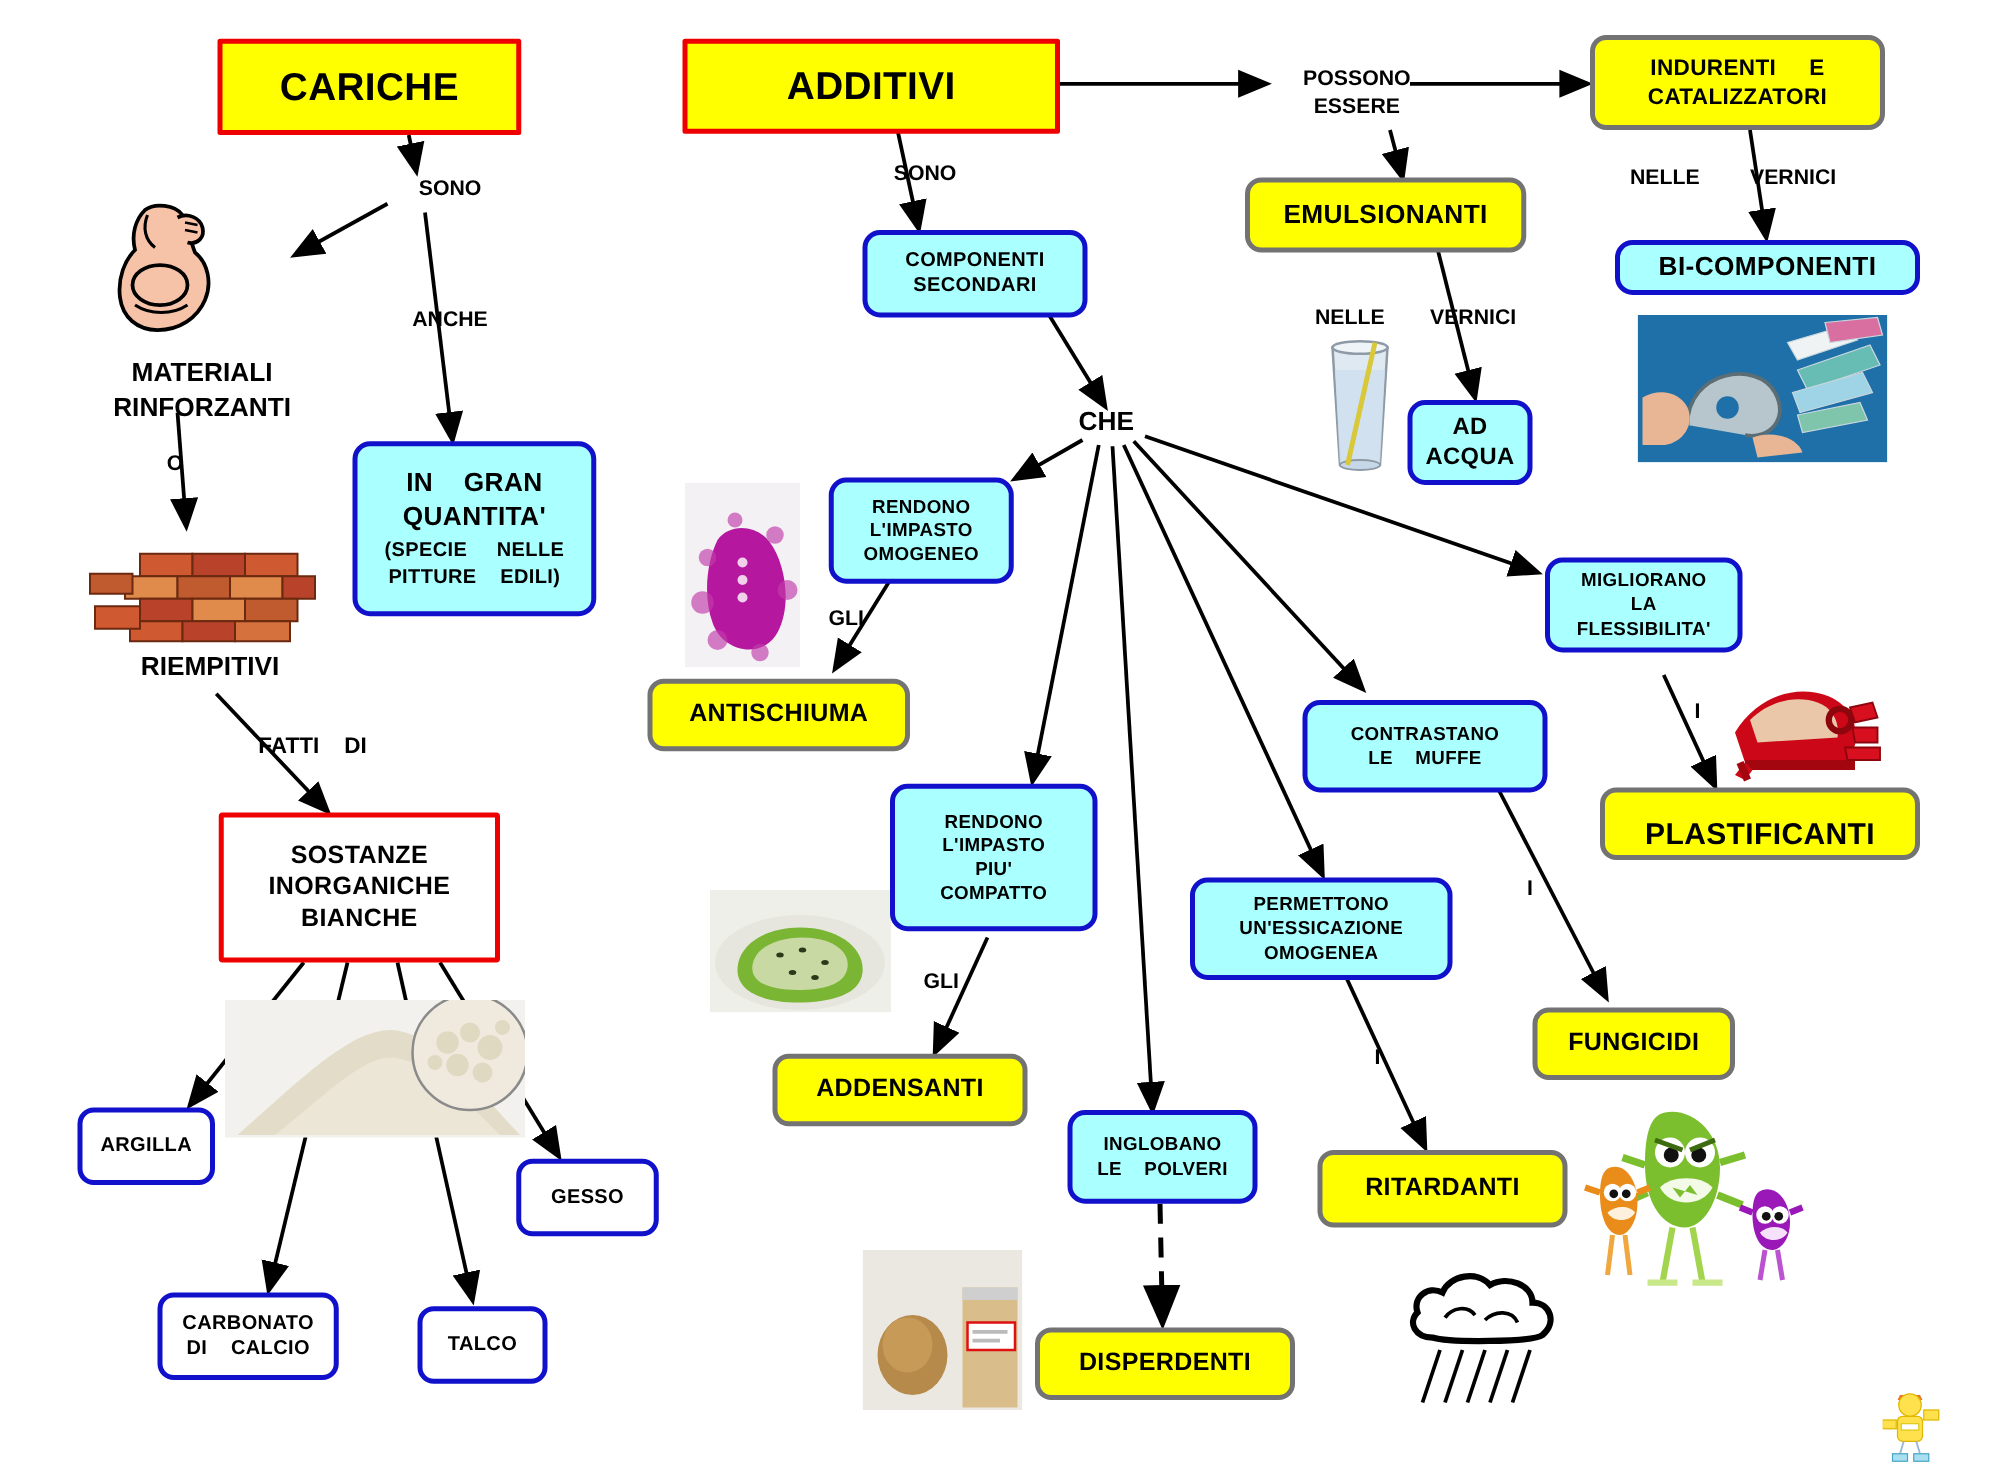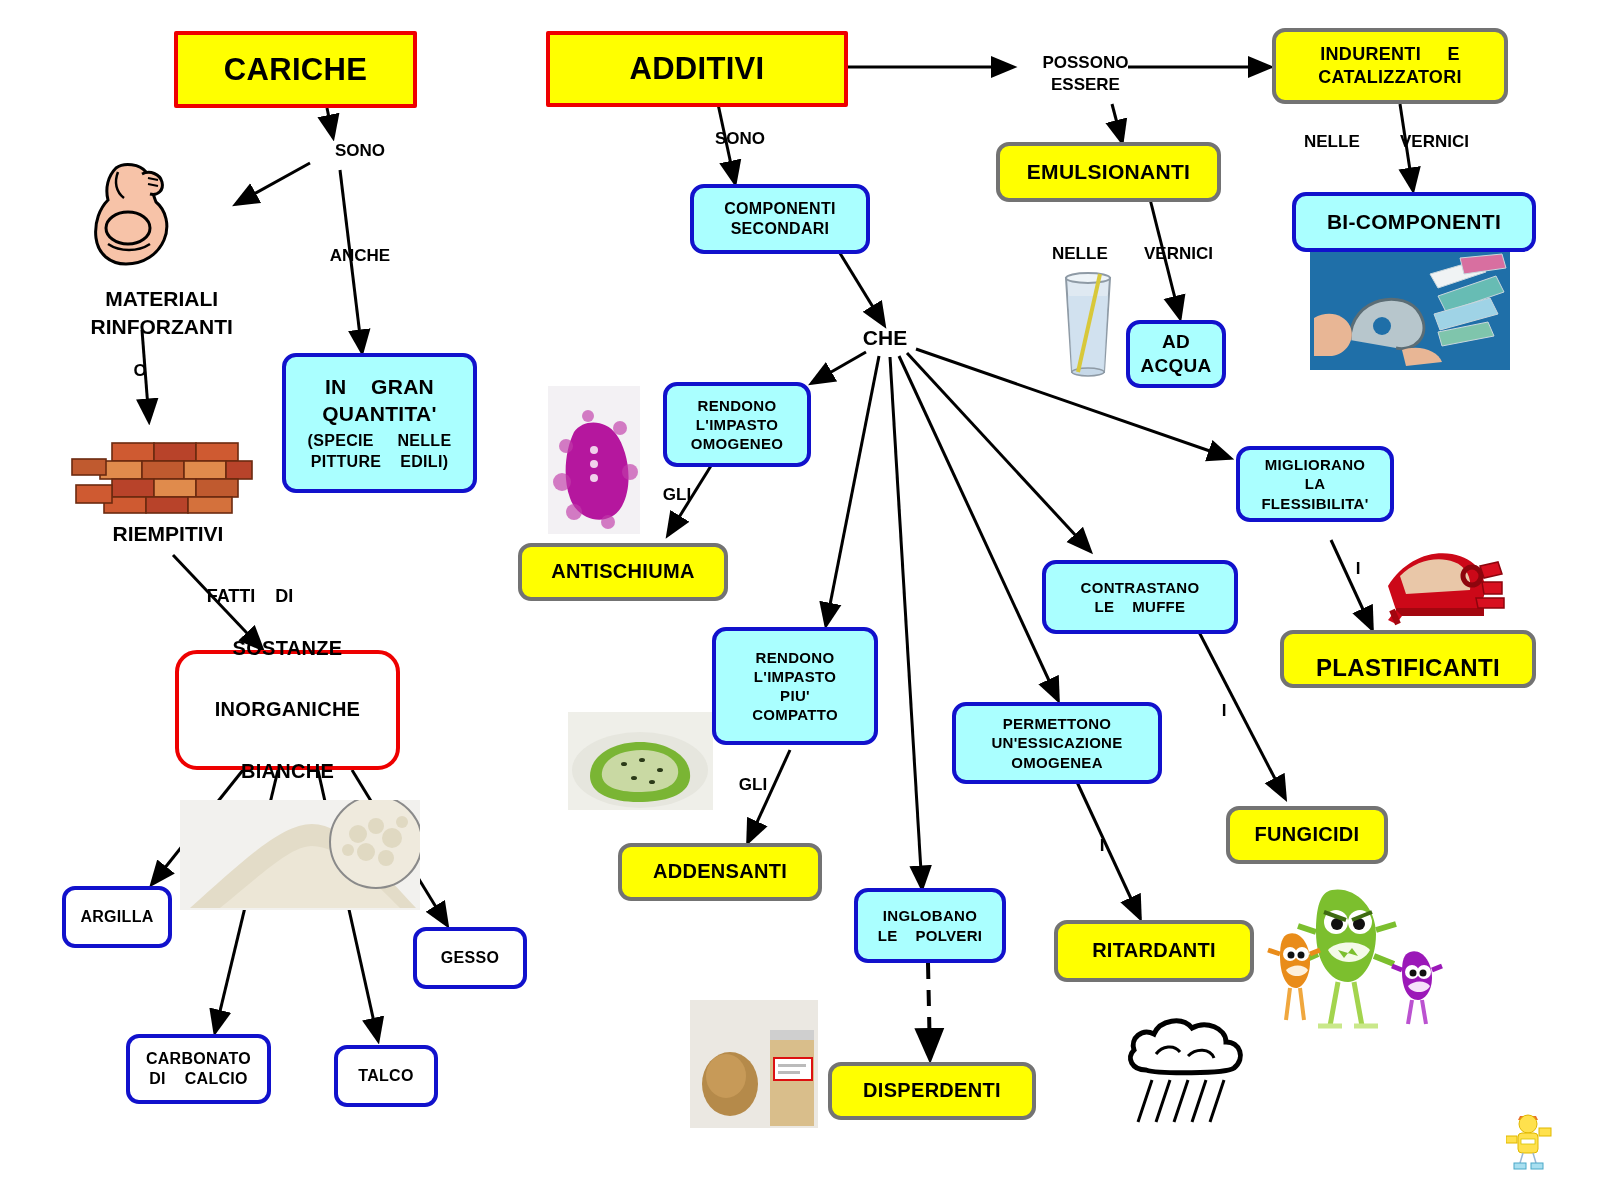--- a/index.html
+++ b/index.html
@@ -12,21 +12,21 @@
         color:#000;letter-spacing:.3px;}
   
   .main{background:#ffff00;border:4px solid #ee0000;border-radius:2px;}
   
   .yellow{background:#ffff00;border:4px solid #737373;border-radius:13px;}
   
   .cyan{background:#aaffff;border:4px solid #1111cc;border-radius:14px;}
   
   .white{background:#ffffff;border:4px solid #1111cc;border-radius:13px;}
   
-  .whitered{background:#ffffff;border:4px solid #ee0000;border-radius:22px;gap:36px;}
+  .whitered{background:#ffffff;border:4px solid #ee0000;border-radius:3px;}
 
   .node .ln{display:block;line-height:1.28;white-space:pre;}
 
   .freetext{position:absolute;font-weight:bold;color:#000;text-align:center;white-space:pre;
             line-height:1.3;}
 
   .pic{position:absolute;overflow:hidden;}
   .pic svg{display:block;}
 </style>
 </head>
@@ -459,17 +459,17 @@
   </div>
 
   <div class="node yellow" style="left:1272px;top:28px;width:236px;height:76px;font-size:18px;">
     <span class="ln">INDURENTI     E</span>
     <span class="ln">CATALIZZATORI</span>
   </div>
 
   <div class="freetext" style="left:1304px;top:131px;width:80px;font-size:17px;text-align:left;">NELLE</div>
   <div class="freetext" style="left:1400px;top:131px;width:96px;font-size:17px;text-align:left;">VERNICI</div>
 
-  <div class="node cyan" style="left:1292px;top:192px;width:244px;height:60px;font-size:21px;">
+  <div class="node cyan" style="left:1292px;top:192px;width:244px;height:44px;font-size:21px;">
     <span class="ln">BI-COMPONENTI</span>
   </div>
 
 </div>
 
 </body></html>

